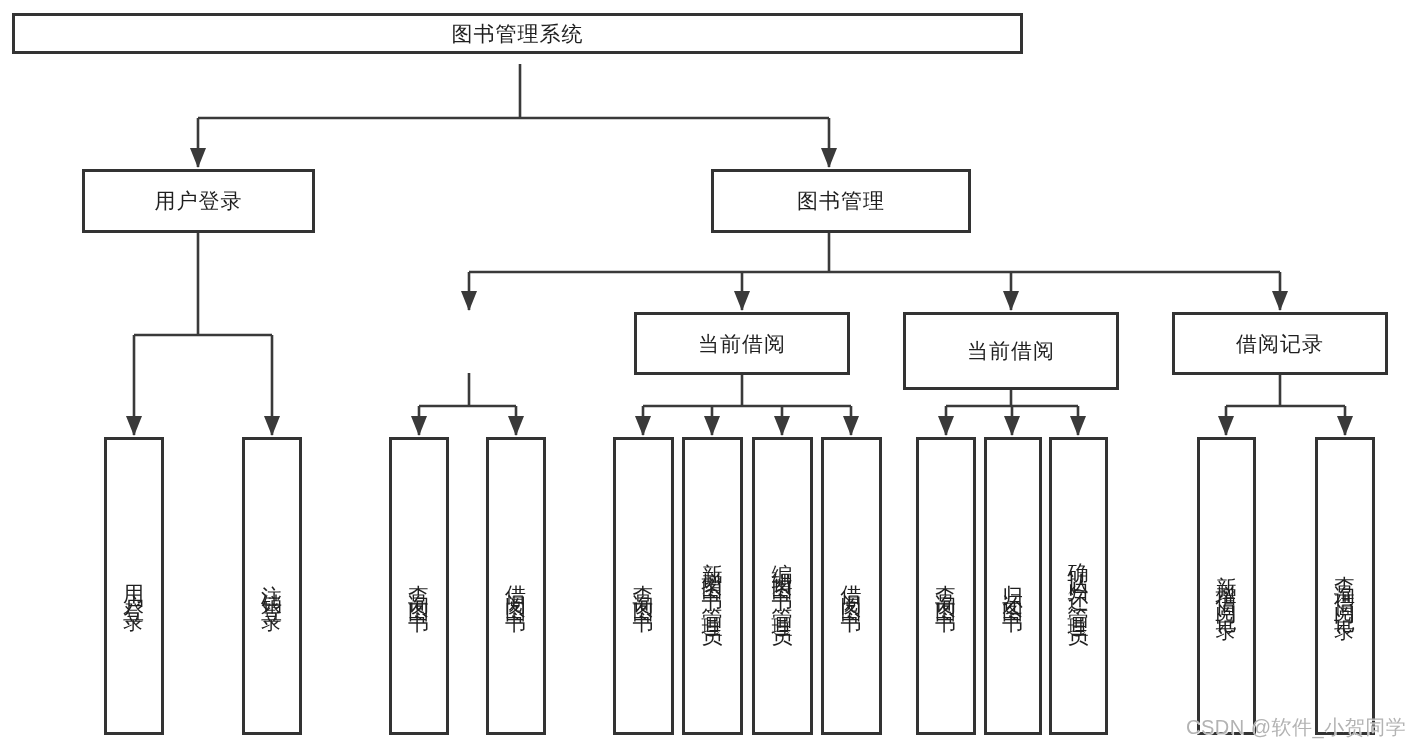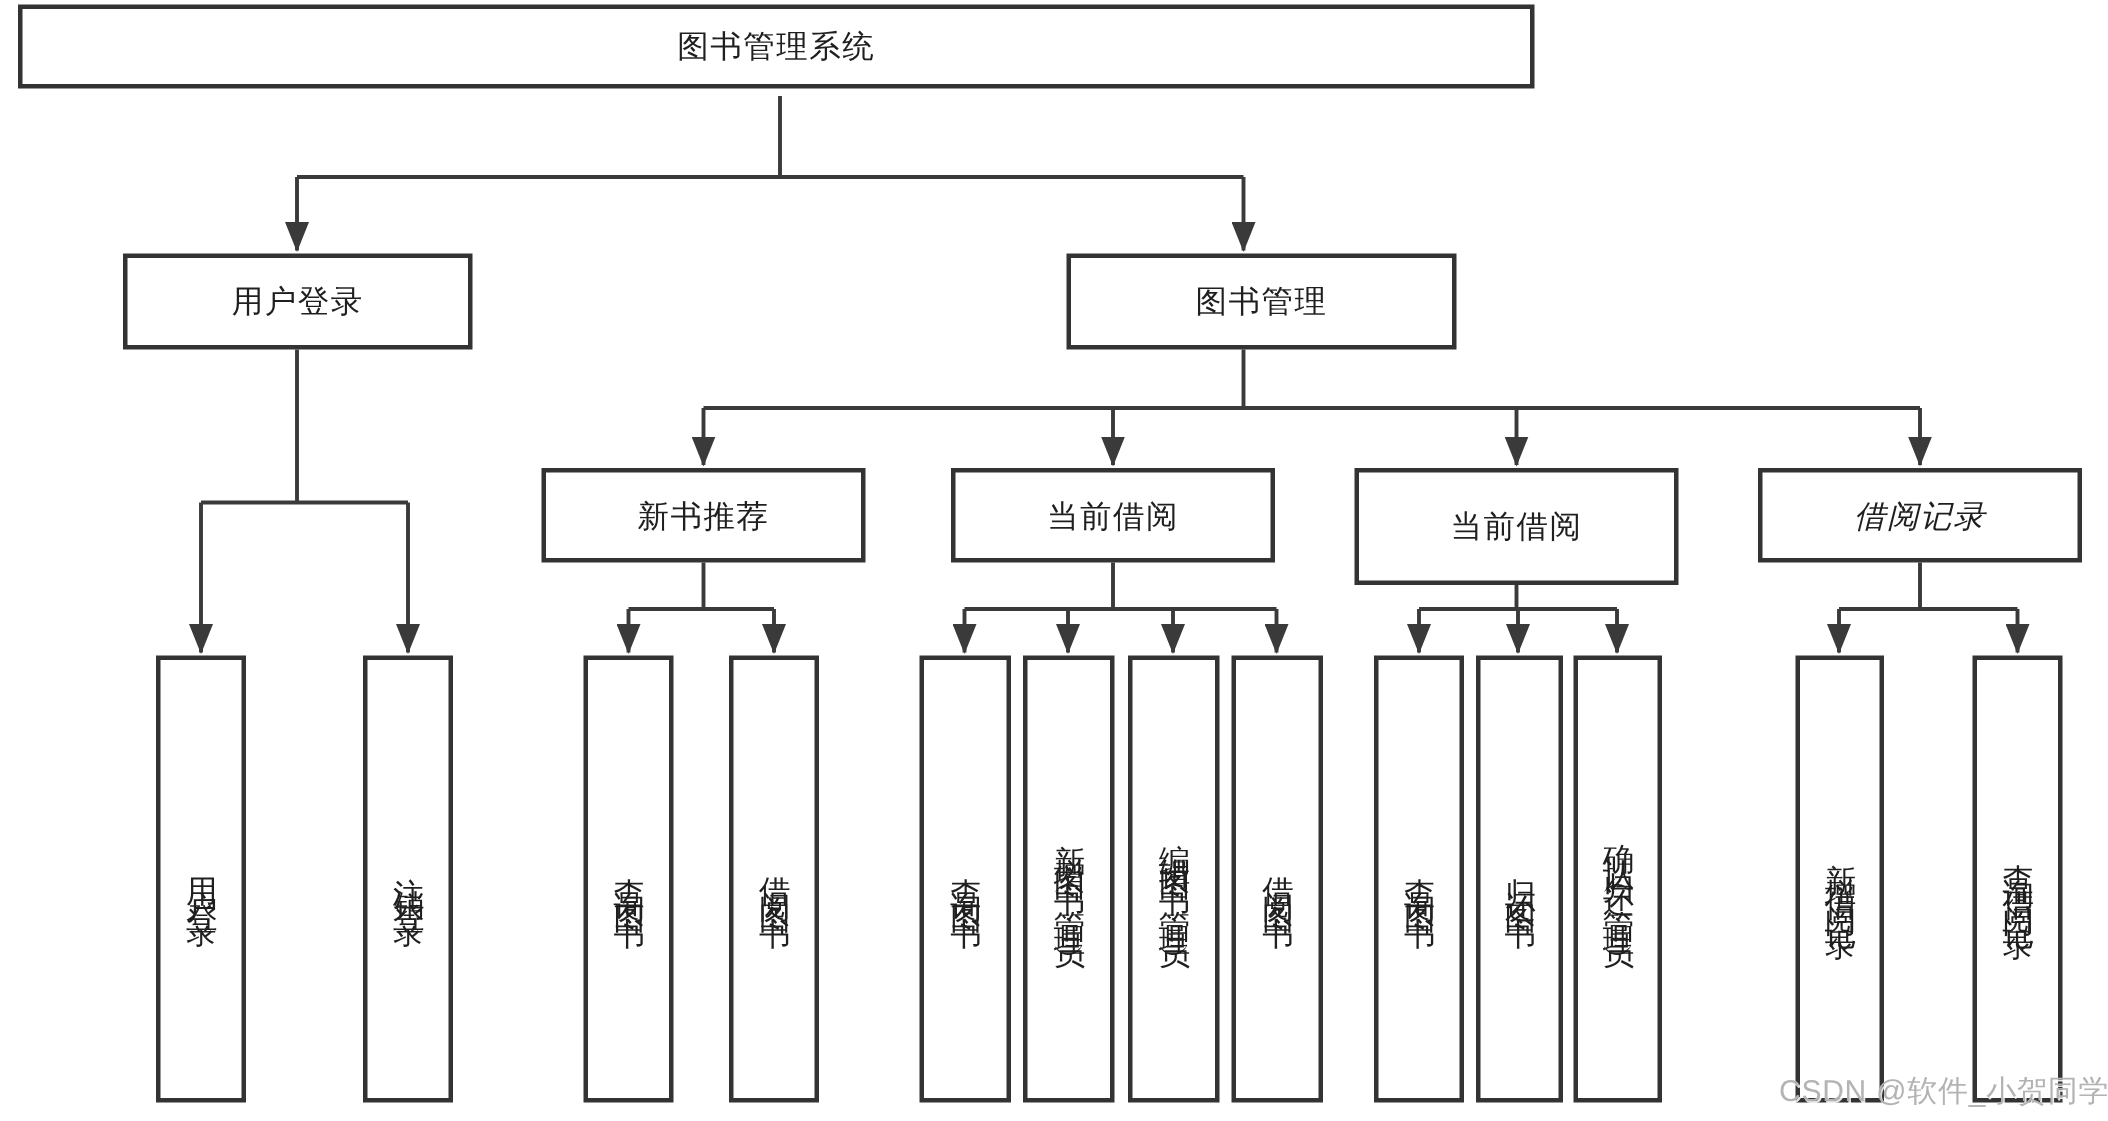--- a/index.html
+++ b/index.html
@@ -116,29 +116,28 @@
     <path class="wire" d="M946,406 L946,435" marker-end="url(#arrow)"></path>
     <path class="wire" d="M1012,406 L1012,435" marker-end="url(#arrow)"></path>
     <path class="wire" d="M1078,406 L1078,435" marker-end="url(#arrow)"></path>
 
     <path class="wire" d="M1280,373 L1280,406"></path>
     <path class="wire" d="M1226,406 L1345,406"></path>
     <path class="wire" d="M1226,406 L1226,435" marker-end="url(#arrow)"></path>
     <path class="wire" d="M1345,406 L1345,435" marker-end="url(#arrow)"></path>
   </svg>
 
-  <div class="node" style="left:12px; top:3px; width:1011px; height:56px;">图书管理系统</div>
+  <div class="node" style="left:12px; top:13px; width:1011px; height:41px;">图书管理系统</div>
 
   <div class="node" style="left:82px; top:169px; width:233px; height:64px;">用户登录</div>
   <div class="node" style="left:711px; top:169px; width:260px; height:64px;">图书管理</div>
 
-  <div class="node" style="left:361px; top:312px; width:216px; height:63px;">新书推荐</div>
   <div class="node" style="left:634px; top:312px; width:216px; height:63px;">当前借阅</div>
   <div class="node" style="left:903px; top:312px; width:216px; height:78px;">当前借阅</div>
-  <div class="node" style="left:1172px; top:312px; width:216px; height:63px;font-style:italic;">借阅记录</div>
+  <div class="node" style="left:1172px; top:312px; width:216px; height:63px;">借阅记录</div>
 
   <div class="vnode" style="left:104px; top:437px; width:60px; height:298px;">
     <span>用户登录</span>
     </div>
   <div class="vnode" style="left:242px; top:437px; width:60px; height:298px;">
     <span>注销登录</span>
     </div>
 
   <div class="vnode" style="left:389px; top:437px; width:60px; height:298px;">
     <span>查询图书</span>

